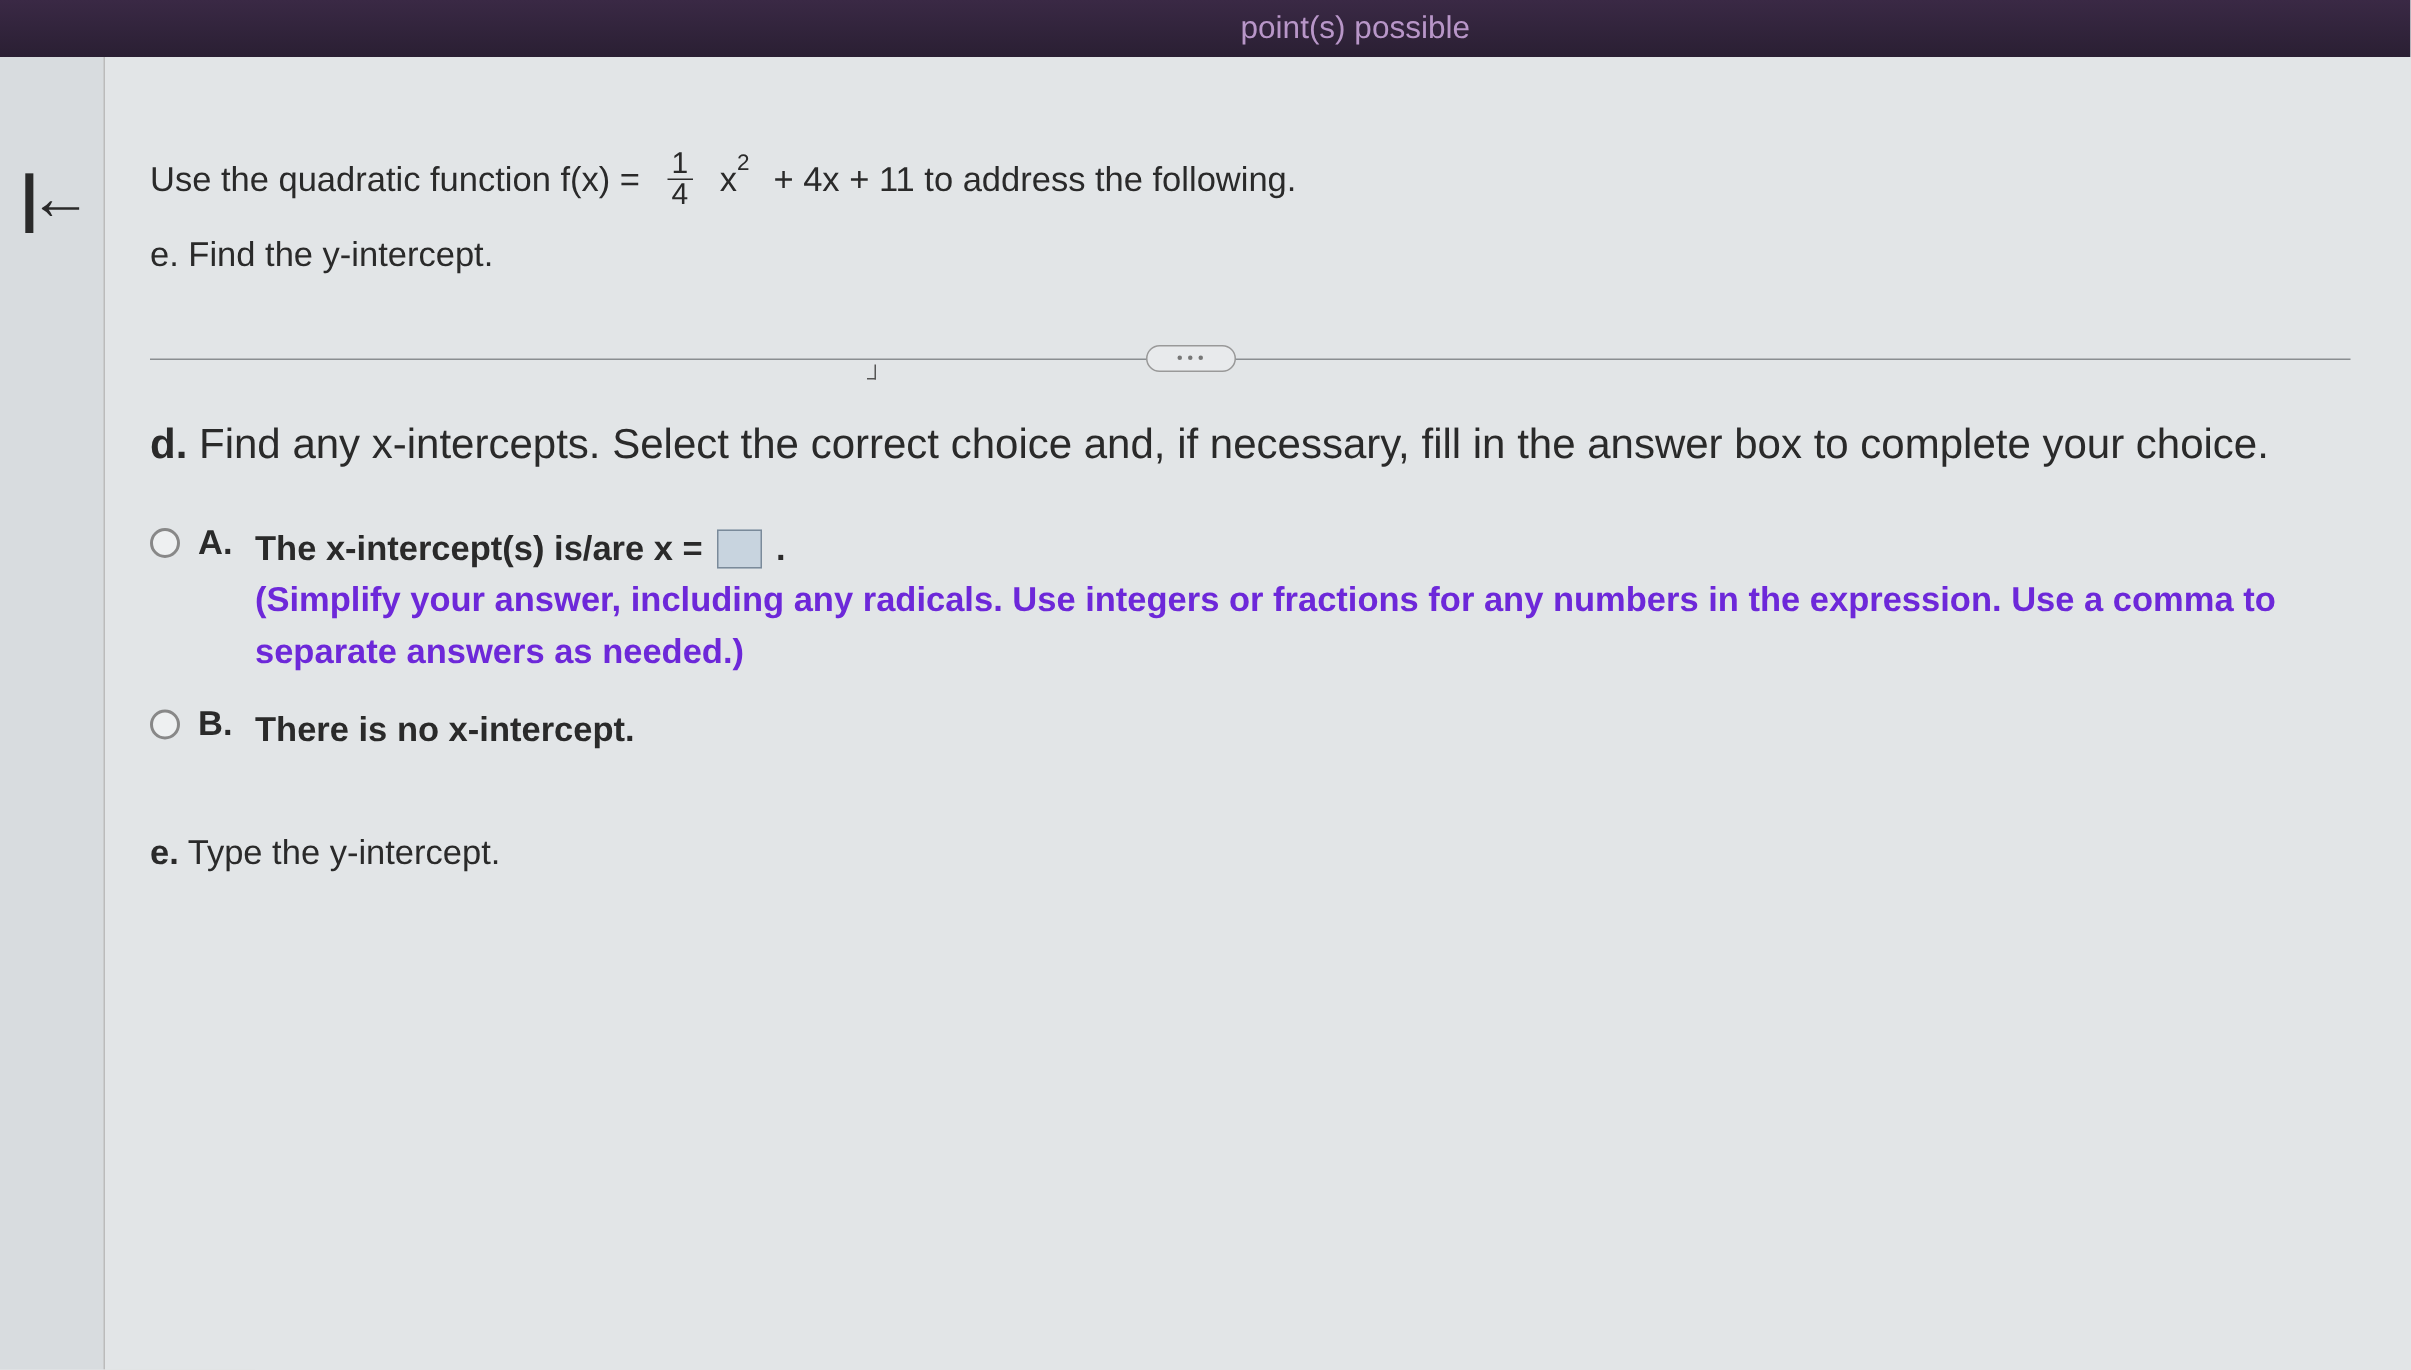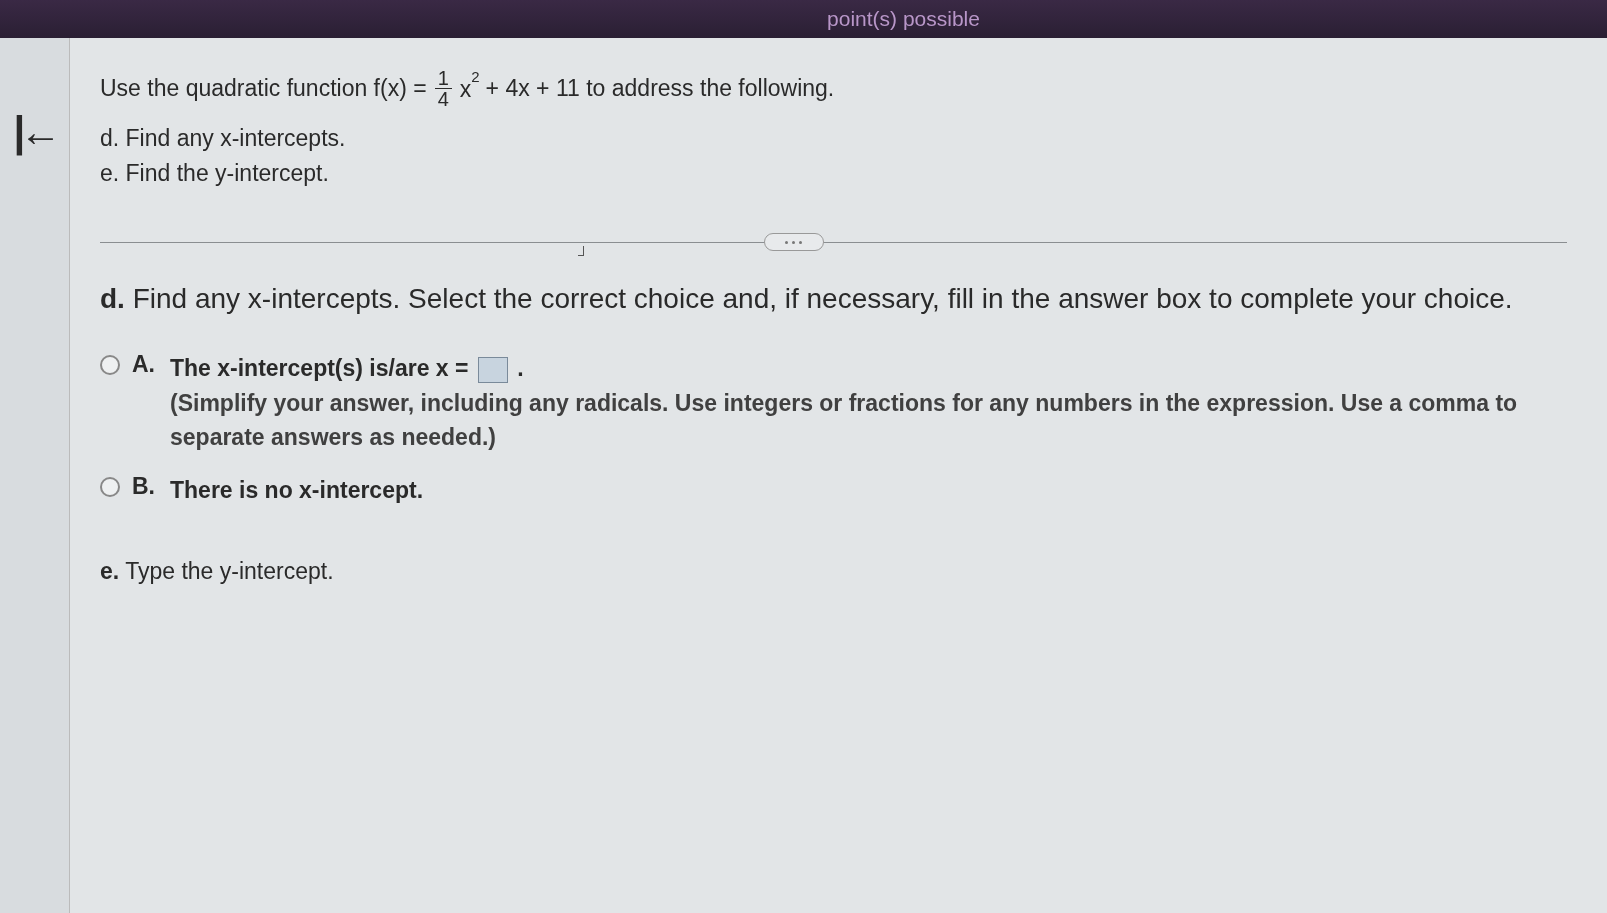--- a/index.html
+++ b/index.html
@@ -56,21 +56,22 @@
     }
     .problem-intro {
       color: #2a2a2a;
       font-size: 23px;
       line-height: 1.4;
     }
     .intro-line {
       display: flex;
       align-items: center;
       flex-wrap: wrap;
-      gap: 6px;
+      gap: 16px;
+      margin-top: 31px;
     }
     .fraction {
       display: inline-flex;
       flex-direction: column;
       align-items: center;
       vertical-align: middle;
       margin: 0 2px;
       line-height: 1;
     }
     .fraction .num {
@@ -181,21 +182,21 @@
     .answer-box-small {
       display: inline-block;
       width: 28px;
       height: 26px;
       border: 1px solid #8090a0;
       background: #e8eaec;
       vertical-align: middle;
       margin: 0 3px;
     }
     .hint {
-      color: #404040;
+      color: #6d28d9;
       font-size: 23px;
     }
     .question-e {
       font-size: 23px;
       color: #2a2a2a;
       margin-top: 44px;
       line-height: 1.8;
     }
     .q-e-title {
       margin-bottom: 22px;
@@ -222,21 +223,20 @@
       <div class="intro-line">
         <span>Use the quadratic function f(x) =</span>
         <span class="fraction">
           <span class="num">1</span>
           <span class="den">4</span>
         </span>
         <span><span>x</span><span class="sup">2</span></span>
         <span>+ 4x + 11 to address the following.</span>
       </div>
       <div class="sub-items">
-        <div>d. Find any x-intercepts.</div>
         <div>e. Find the y-intercept.</div>
       </div>
     </div>
 
     <div class="divider-wrap">
       <div class="divider"></div>
       <div class="divider-tick"></div>
       <div class="divider-pill">
         <div class="divider-pill-dots">
           <span></span>

